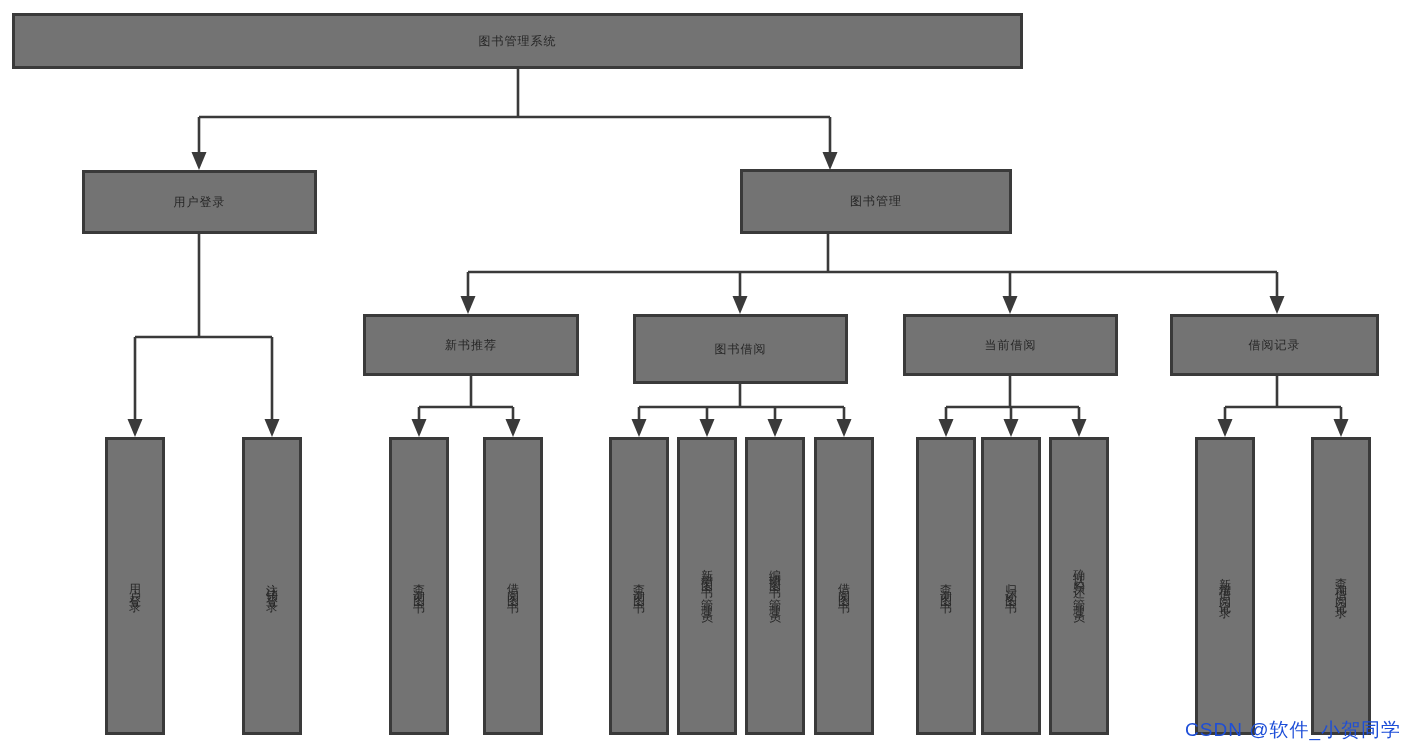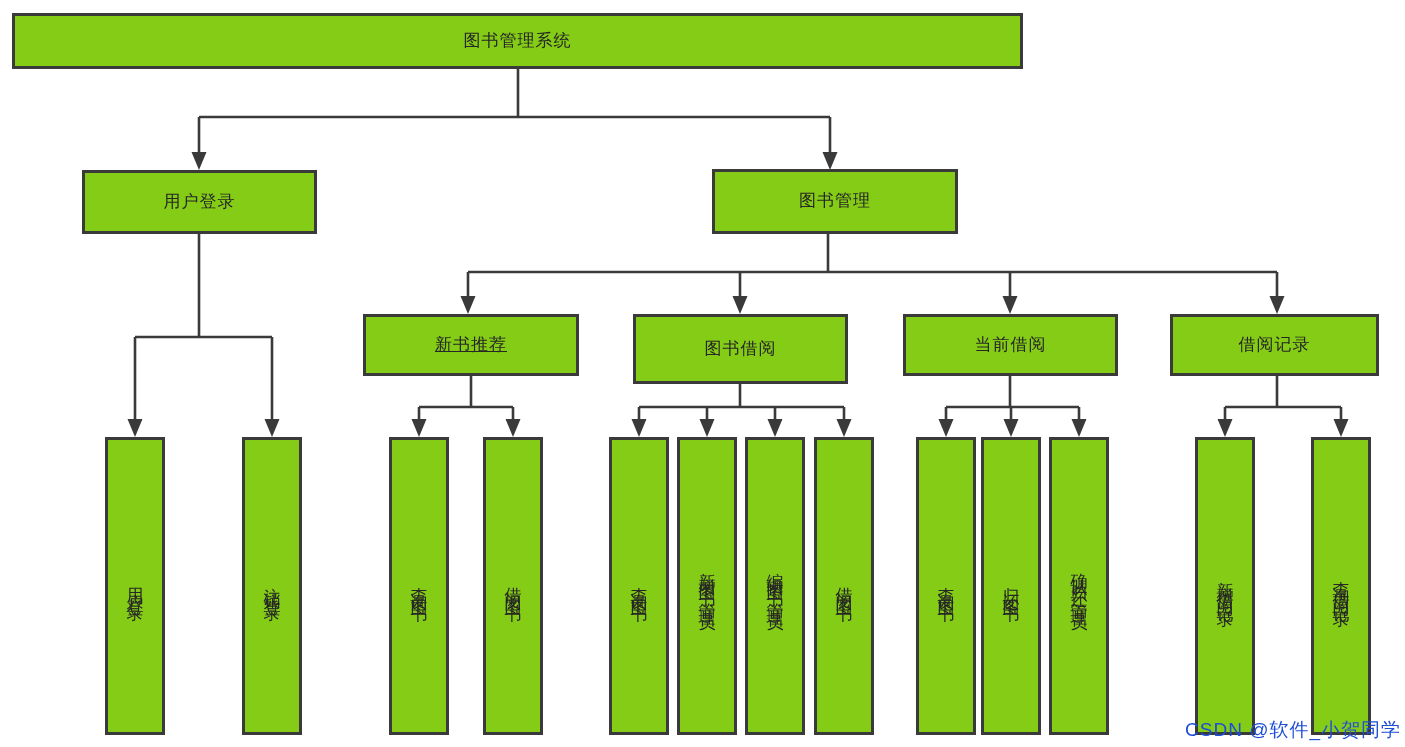--- a/index.html
+++ b/index.html
@@ -14,43 +14,43 @@
   #connectors {
     position: absolute;
     left: 0; top: 0;
     width: 1405px; height: 747px;
     pointer-events: none;
   }
   .box {
     position: absolute;
     box-sizing: border-box;
     border: 3px solid #3a3a3a;
-    background: #84cc16;
+    background: #737373;
     color: #262626;
     display: flex;
     align-items: center;
     justify-content: center;
-    font-size: 17px;
+    font-size: 12px;
     letter-spacing: 1px;
     text-align: center;
     line-height: 1.2;
   }
   .vbox {
     writing-mode: vertical-rl;
     text-orientation: mixed;
     letter-spacing: 6px;
     line-height: 1;
   }
   
   .n-root   { left: 12px;  top: 13px;  width: 1011px; height: 56px; }
   
   .n-ulogin { left: 82px;  top: 170px; width: 235px;  height: 64px; }
-  .n-bmgmt  { left: 712px; top: 169px; width: 246px;  height: 65px; }
-  
-  .n-nbrec  { left: 363px;  top: 314px; width: 216px; height: 62px; text-decoration: underline; }
+  .n-bmgmt  { left: 740px; top: 169px; width: 272px;  height: 65px; }
+  
+  .n-nbrec  { left: 363px;  top: 314px; width: 216px; height: 62px; }
   .n-bborr  { left: 633px;  top: 314px; width: 215px; height: 70px; }
   .n-cborr  { left: 903px;  top: 314px; width: 215px; height: 62px; }
   .n-brec   { left: 1170px; top: 314px; width: 209px; height: 62px; }
   
   .leaf { top: 437px; width: 60px; height: 298px; }
   .l-ul1 { left: 105px; }
   .l-ul2 { left: 242px; }
   .l-nb1 { left: 389px; }
   .l-nb2 { left: 483px; }
   .l-bb1 { left: 609px; }

